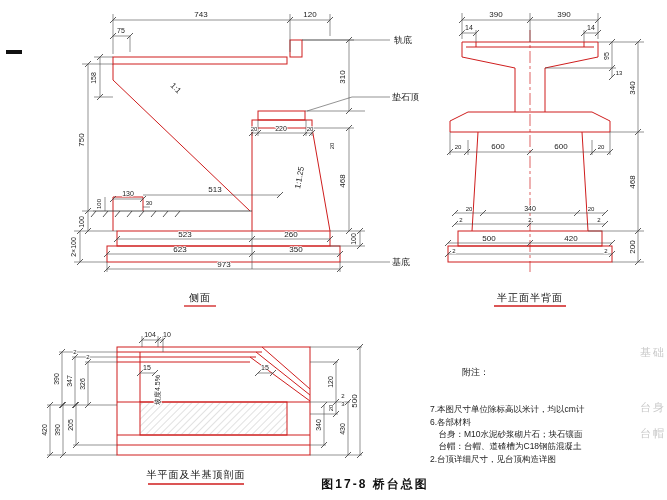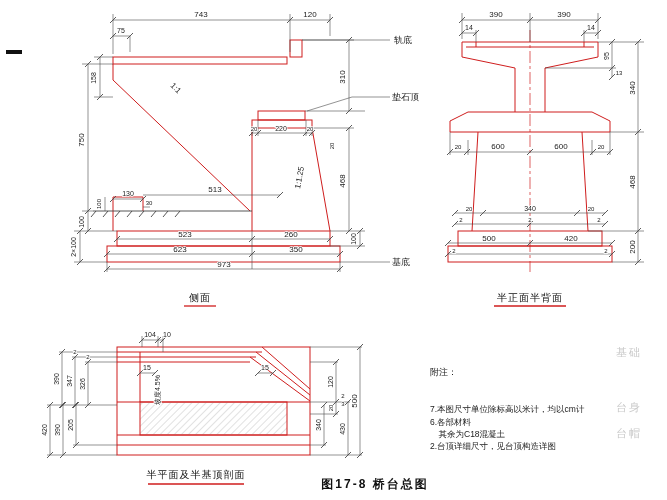--- a/index.html
+++ b/index.html
@@ -11,22 +11,22 @@
   .dimline{stroke:var(--dims,#555);fill:none;stroke-width:0.6;}
   .tick{stroke:var(--dims,#444);fill:none;stroke-width:0.9;}
   .ground{stroke:#444;fill:none;stroke-width:0.9;}
   text{font-family:"Liberation Sans","DejaVu Sans",sans-serif;}
   .dim{fill:#222;font-size:8px;text-anchor:middle;paint-order:stroke;stroke:#fff;stroke-width:1.6px;}
   .caption{fill:#111;font-size:10px;text-anchor:middle;letter-spacing:1px;}
   .title{fill:#111;font-size:12px;font-weight:bold;text-anchor:middle;letter-spacing:2px;}
   .underline{stroke:var(--structure,#cf1d1d);stroke-width:1.3;}
   .notes{position:absolute;left:430px;top:341px;width:205px;color:#222;font-size:8.5px;
          line-height:1.45;white-space:pre-wrap;}
-  .notes-header{font-size:9px;}
-  .wm{position:absolute;left:616px;color:var(--watermark,#c9c9c9);font-size:11px;letter-spacing:2px;}
+  .notes-header{font-size:9px;margin-left:32px;}
+  .wm{position:absolute;left:640px;color:var(--watermark,#c9c9c9);font-size:11px;letter-spacing:2px;}
 </style>
 </head>
 <body>
 
 <div class="stage">
 <svg width="667" height="500" viewBox="0 0 667 500">
   <defs>
     <pattern id="hatch" width="5" height="5" patternUnits="userSpaceOnUse" patternTransform="rotate(45)">
       <line x1="0" y1="0" x2="0" y2="5" stroke="#999" stroke-width="0.6"></line>
     </pattern>
@@ -175,19 +175,19 @@
         </g>
     <text class="caption" x="196" y="478">半平面及半基顶剖面</text>
     <line class="underline" x1="148" y1="484" x2="244" y2="484"></line>
   </g>
 
   <text class="title" x="375" y="488">图17-8  桥台总图</text>
 </svg>
 
   <div class="notes">
     <div class="notes-line notes-header">附注：</div>
-    <div><div class="notes-line">7.本图尺寸单位除标高以米计，均以cm计</div><div class="notes-line">6.各部材料</div><div class="notes-line">　其余为C18混凝土</div><div class="notes-line">2.台顶详细尺寸，见台顶构造详图</div></div>
+    <div><div class="notes-line">7.本图尺寸单位除标高以米计，均以cm计</div><div class="notes-line">6.各部材料</div><div class="notes-line">　台身：M10水泥砂浆砌片石；块石镶面</div><div class="notes-line">　台帽：台帽、道碴槽为C18钢筋混凝土</div><div class="notes-line">2.台顶详细尺寸，见台顶构造详图</div></div>
   </div>
 
   <div class="wm" style="top:345px">基础</div>
   <div class="wm" style="top:400px">台身</div>
   <div class="wm" style="top:426px">台帽</div>
 </div>
 
 </body></html>

